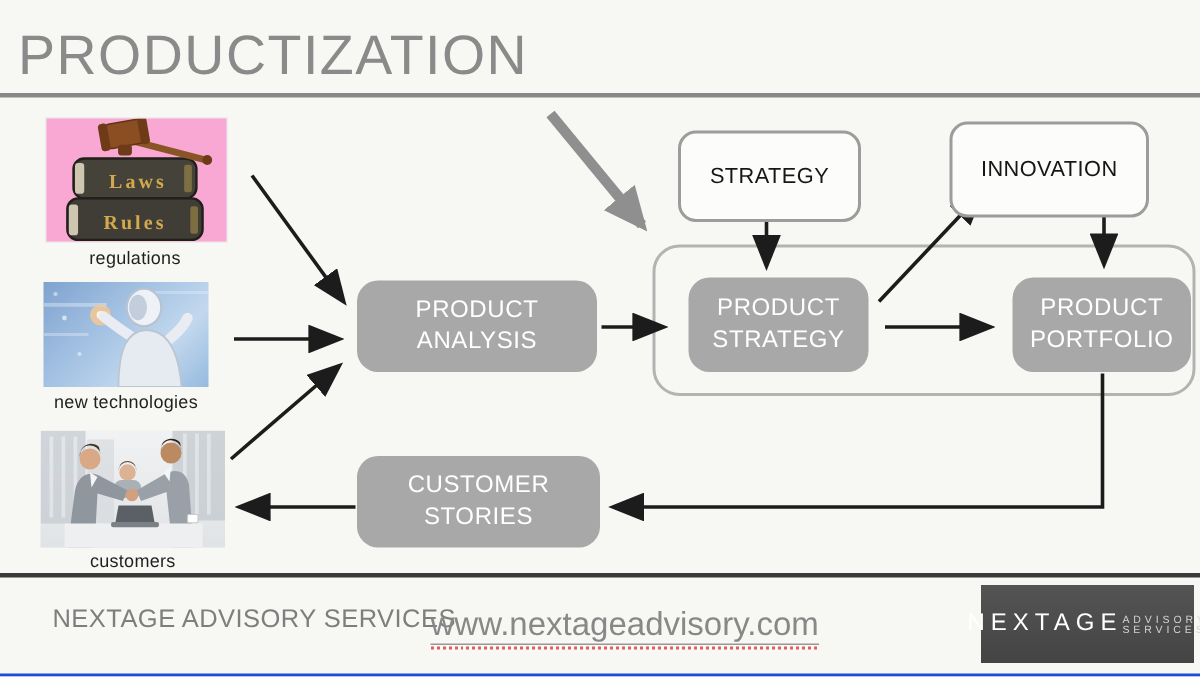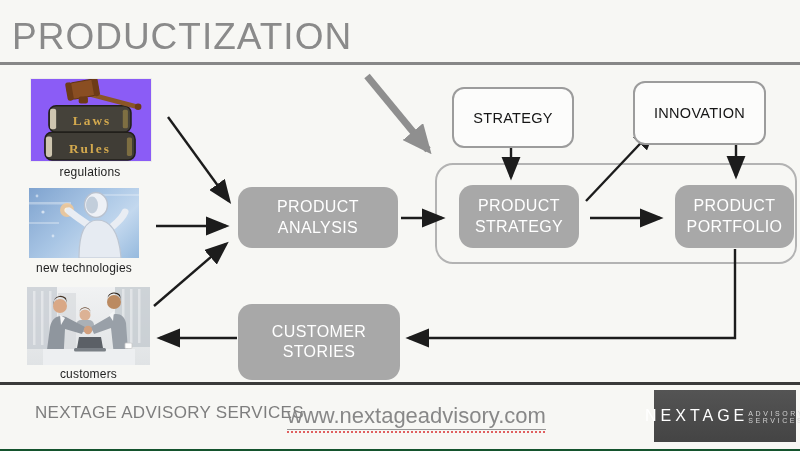--- a/index.html
+++ b/index.html
@@ -1,30 +1,30 @@
 <!DOCTYPE html>
 <html><head>
 <meta charset="utf-8">
 <style>
   html,body{margin:0;padding:0;background:#e9e9e9;}
   .slide{
     position:relative;width:800px;height:451px;box-sizing:border-box;
     background:#f7f7f4;overflow:hidden;
     font-family:"Liberation Sans",sans-serif;
-    border-bottom:2px solid #14532d;
+    border-bottom:2px solid #1d4ed8;
   }
   .title{
     position:absolute;left:12px;top:16px;
     font-size:37px;color:#8a8a8a;letter-spacing:1px;font-weight:400;
   }
   .title-rule{position:absolute;left:0;top:62px;width:800px;height:3px;background:#878787;}
 
   
   .img{position:absolute;overflow:hidden;}
-  .img-reg{left:30px;top:78px;width:120px;height:82px;background:#8b5cf6;border:1px solid #ececea;}
+  .img-reg{left:30px;top:78px;width:120px;height:82px;background:#f9a8d4;border:1px solid #ececea;}
   .img-tech{left:29px;top:188px;width:110px;height:70px;
     background:linear-gradient(135deg,#7fa3cf 0%,#a9c6e5 45%,#c3d8ee 70%,#96bade 100%);}
   .img-cust{left:27px;top:287px;width:123px;height:78px;
     background:linear-gradient(#f1f2f3,#e0e3e5);}
   .caption{
     position:absolute;font-size:12px;color:#1f1f1f;text-align:center;letter-spacing:0.2px;
   }
   .cap-reg{left:30px;width:120px;top:165px;}
   .cap-tech{left:9px;width:150px;top:261px;}
   .cap-cust{left:27px;width:123px;top:367px;}
@@ -40,21 +40,21 @@
     color:#161616;display:flex;align-items:center;justify-content:center;
     font-size:14.5px;letter-spacing:0.3px;
   }
   .group-box{
     position:absolute;left:435px;top:163px;width:358px;height:97px;
     border:2px solid #b3b3b3;border-radius:18px;background:transparent;
   }
   .n-market{left:238px;top:187px;width:160px;height:61px;}
   .n-prodstrat{left:459px;top:185px;width:120px;height:63px;}
   .n-prodport{left:675px;top:185px;width:119px;height:63px;}
-  .n-custstories{left:238px;top:304px;width:162px;height:76px;}
+  .n-custstories{left:238px;top:304px;width:162px;height:61px;}
   .n-strategy{left:452px;top:87px;width:118px;height:57px;}
   .n-innovation{left:633px;top:81px;width:129px;height:60px;}
 
   .arrows{position:absolute;left:0;top:0;pointer-events:none;}
 
   
   .footer-rule{position:absolute;left:0;top:382px;width:800px;height:3px;background:#3a3a3a;}
   .footer-company{position:absolute;left:35px;top:403px;font-size:17px;color:#7e7e7e;letter-spacing:0.3px;}
   .footer-url{
     position:absolute;left:287px;top:403px;font-size:22px;color:#888888;

